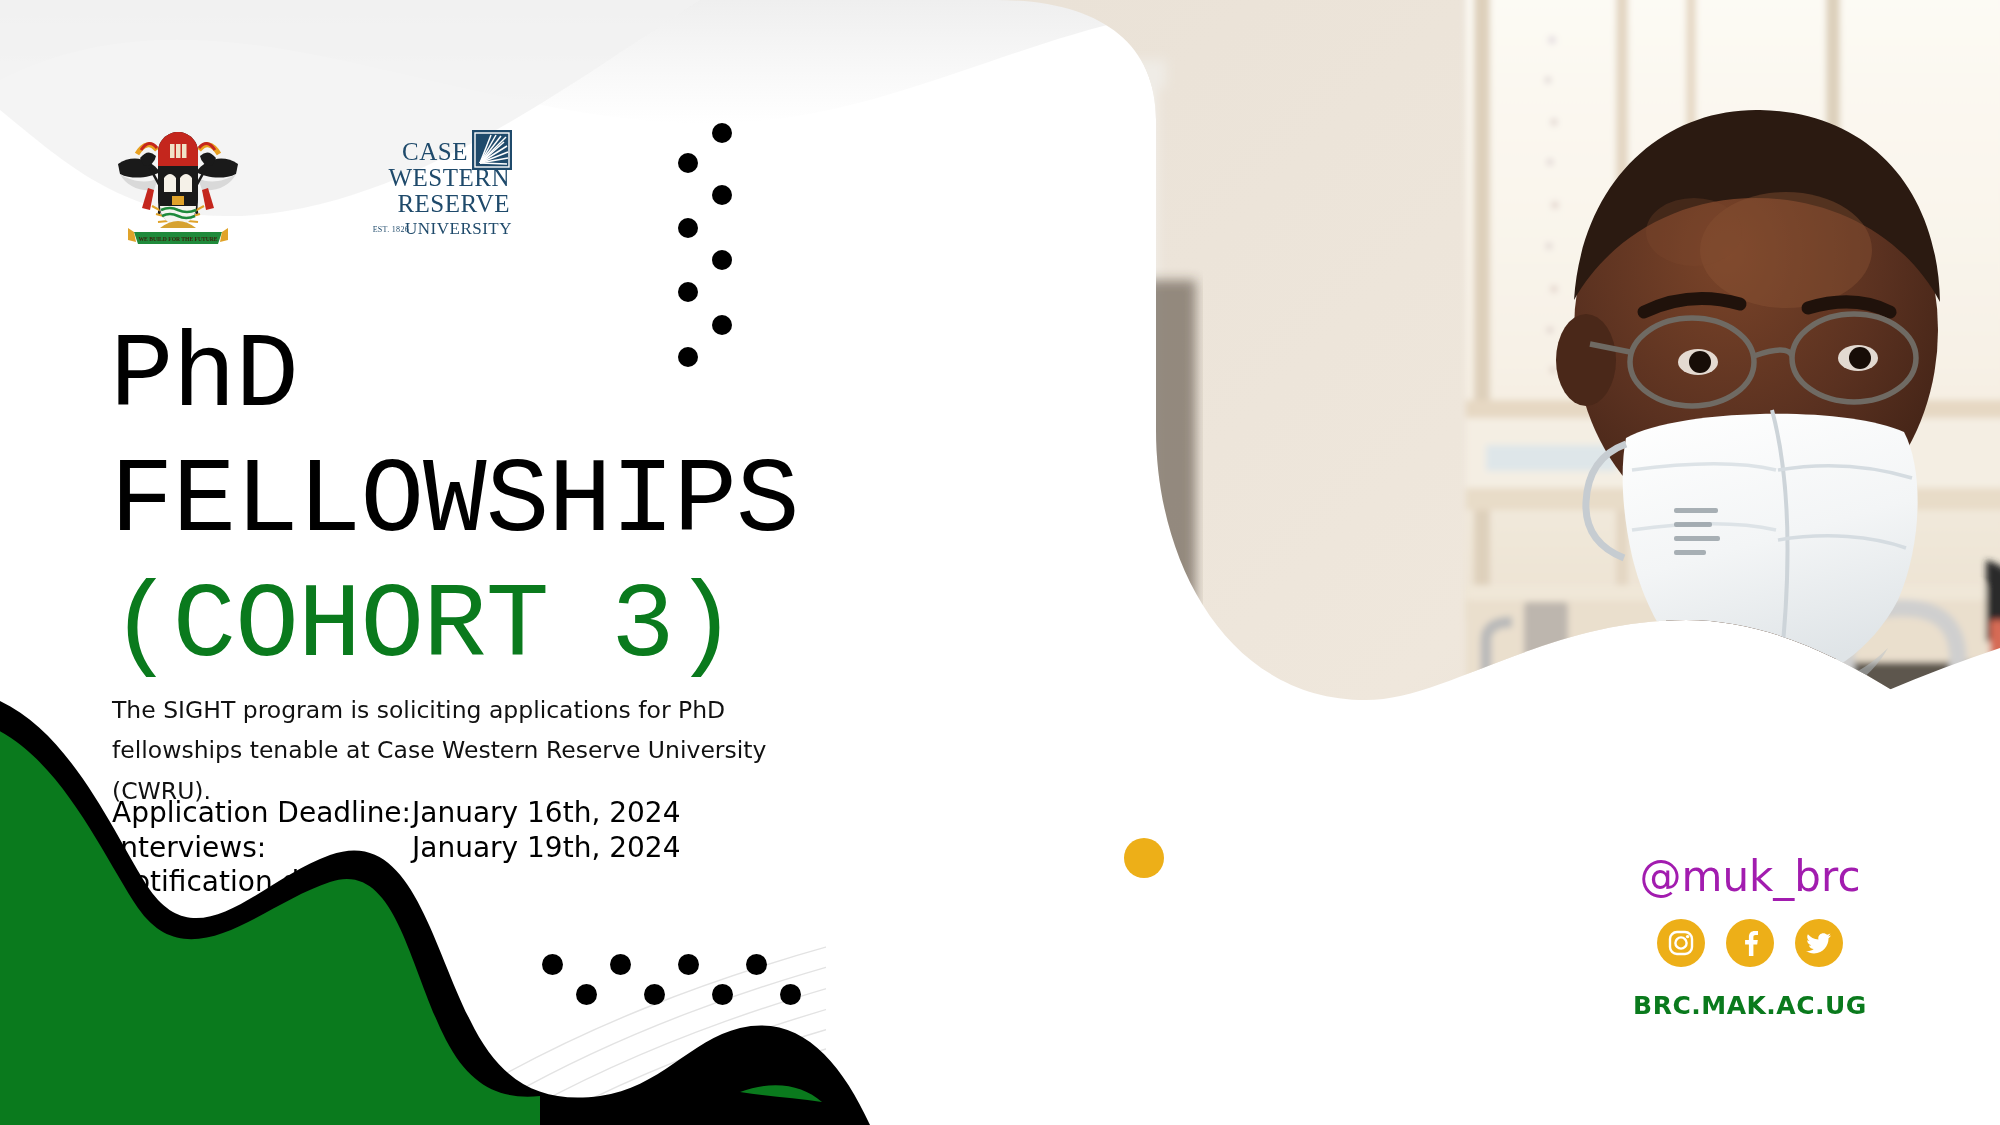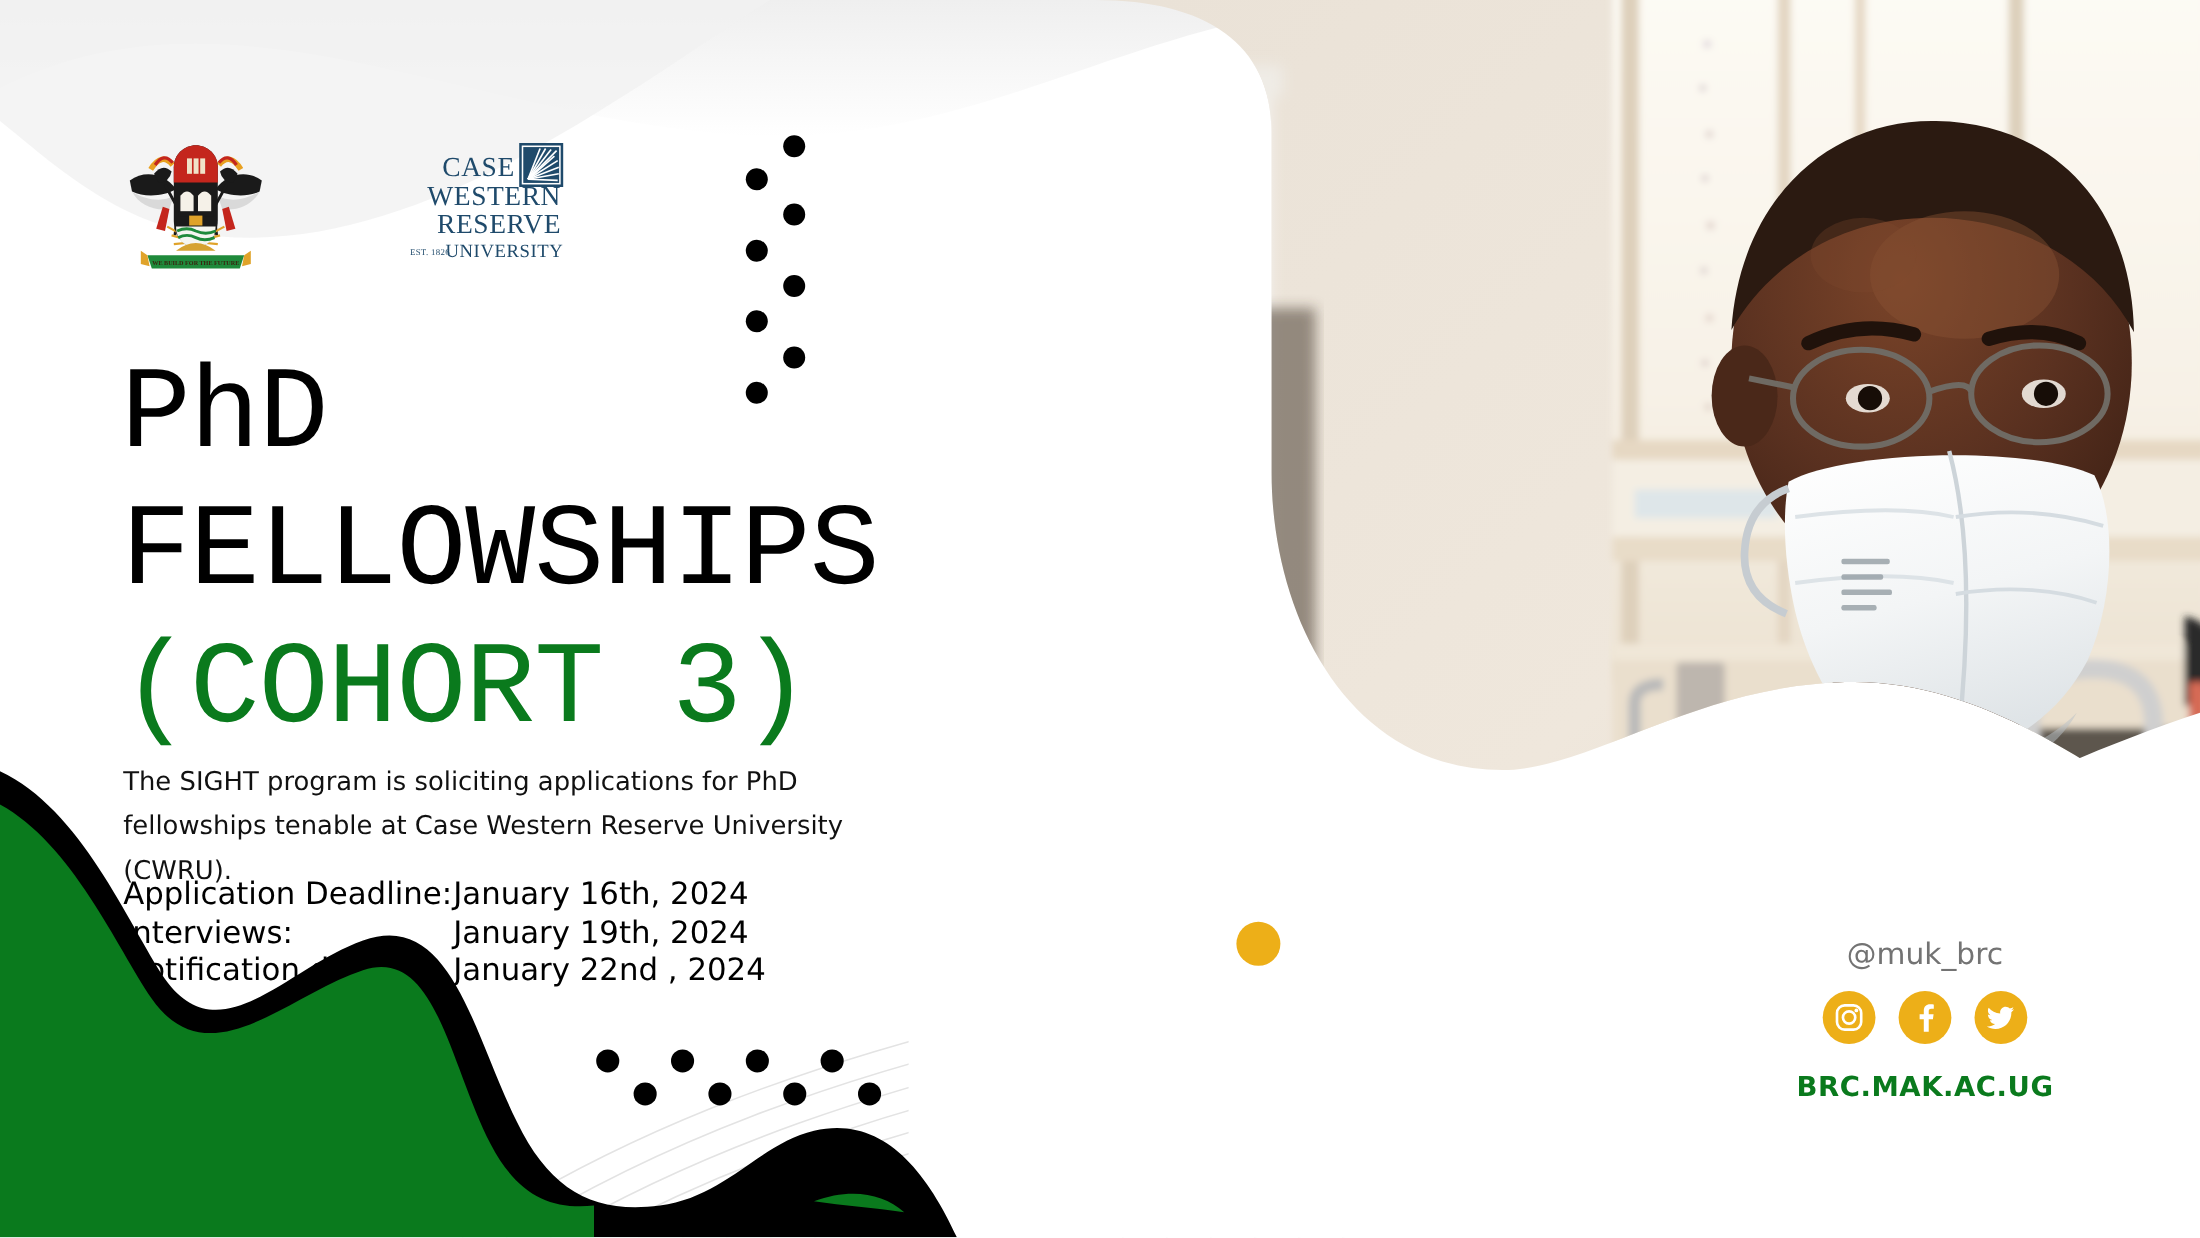--- a/index.html
+++ b/index.html
@@ -52,21 +52,21 @@
   .cta { position:absolute; left:862px; top:849px; height:120px; display:flex;
          border-radius:22px; overflow:hidden; box-shadow:none; }
   .cta-arrow { width:165px; background:#414141; display:flex; align-items:center; justify-content:center; }
   .cta-body { background:#017A17; padding:6px 26px 10px 26px; display:flex; flex-direction:column;
               justify-content:center; min-width:540px; }
   .cta-title { font-family:"DejaVu Sans", sans-serif; color:#fff; font-size:45px; line-height:1.06; font-weight:400; white-space:nowrap; }
   .cta-url { font-family:"DejaVu Sans", sans-serif; color:#fff; font-size:19.5px; line-height:1.3; margin-top:5px; white-space:nowrap; }
 
   
   .social { position:absolute; left:1600px; top:852px; width:300px; text-align:center; }
-  .handle { font-family:"DejaVu Sans", sans-serif; font-size:27px; color:#737373; letter-spacing:0px; }
+  .handle { font-family:"DejaVu Sans", sans-serif; font-size:42px; color:#a21caf; letter-spacing:0px; }
   .icon-row { margin-top:18px; display:flex; justify-content:center; gap:21px; }
   .sicon { width:48px; height:48px; border-radius:50%; background:#EDAF18; display:flex; align-items:center; justify-content:center; }
   .website { margin-top:24px; font-family:"DejaVu Sans", sans-serif; font-weight:bold; font-size:25px; color:#0a7a1d; letter-spacing:0.5px; }
 
   .yellow-dot { position:absolute; left:1124px; top:838px; width:40px; height:40px; border-radius:50%; background:#EDAF18; }
 </style>
 </head>
 <body>
 
 <div id="poster">
@@ -388,21 +388,20 @@
       <div class="row">
         <span class="label">Application Deadline:</span>
         <span class="value">January 16th, 2024</span>
       </div>
       <div class="row">
         <span class="label">Interviews:</span>
         <span class="value">January 19th, 2024</span>
       </div>
       <div class="row">
         <span class="label">Notification date:</span>
-        <span class="value">January 22nd , 2024</span>
       </div>
     </div>
   </div>
 
   <svg class="bg-layer" viewBox="0 0 2000 1125" preserveAspectRatio="none">
     <path d="M-40,690 C60,700 110,830 150,890 C200,960 260,880 330,855
              C410,826 430,940 470,1020 C500,1082 540,1104 600,1096
              C660,1088 690,1040 740,1028 C800,1014 840,1060 870,1125
              L-40,1125 Z" fill="#000000"></path>
     <path d="M-40,718 C50,730 100,852 138,908 C190,982 262,904 330,882

